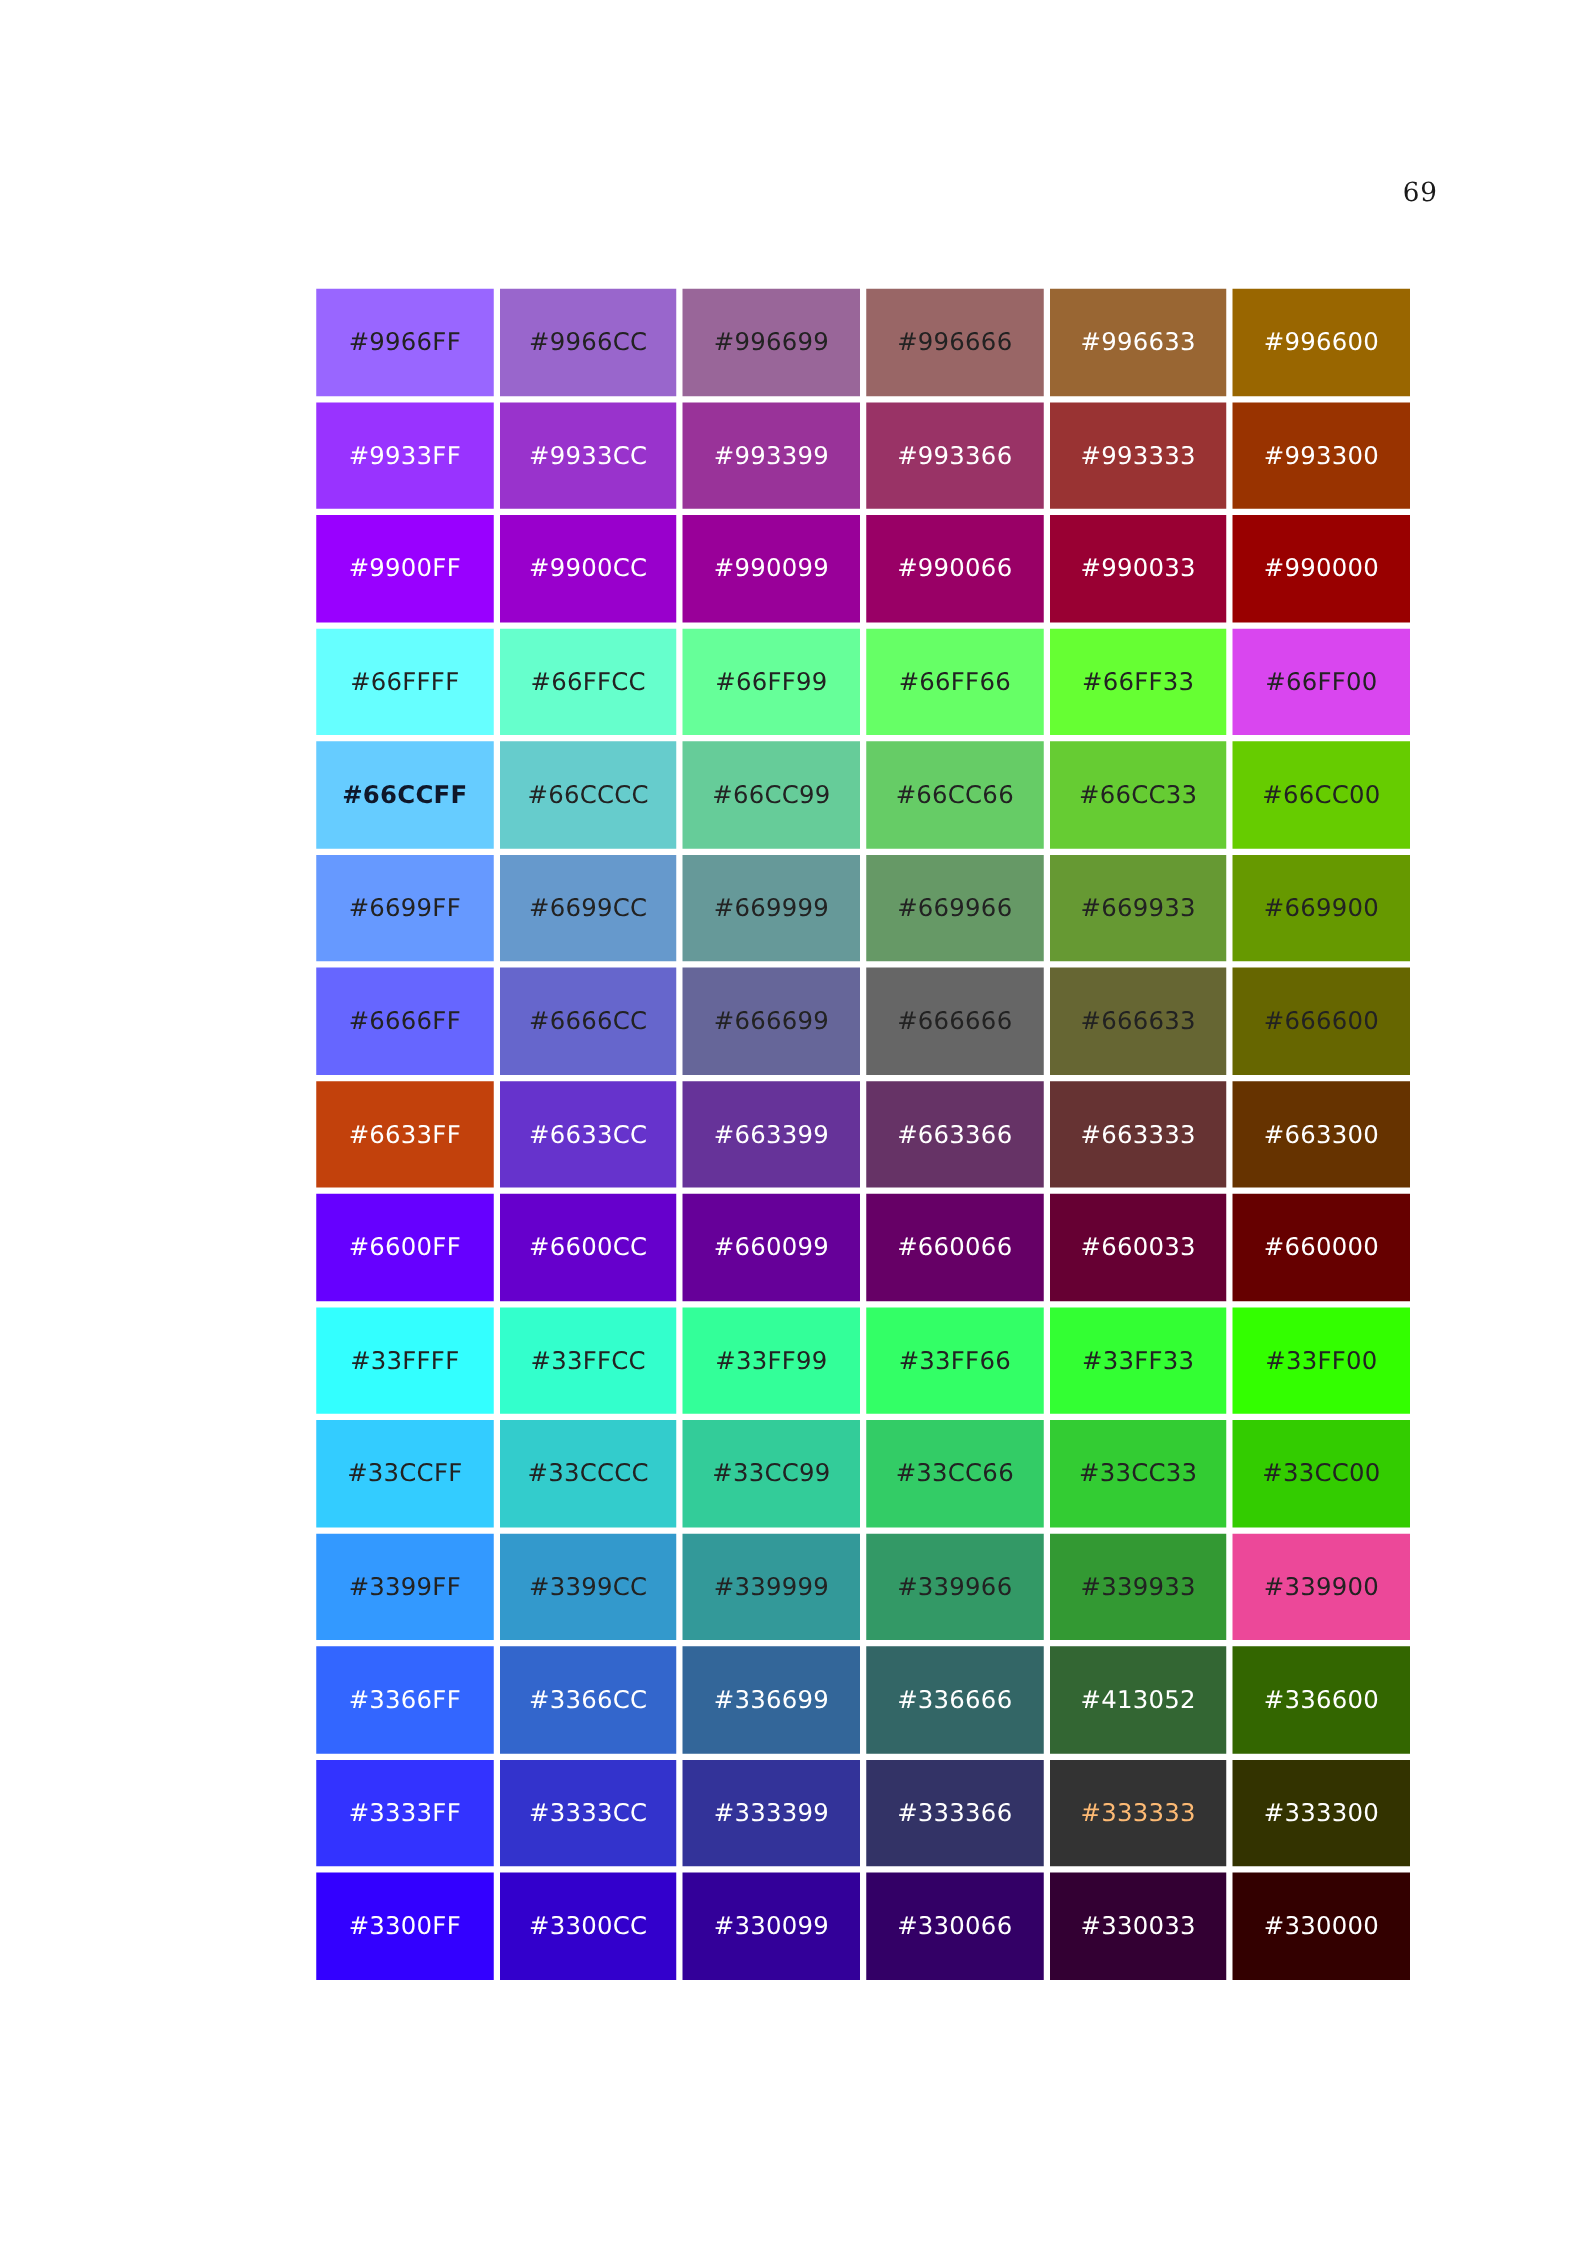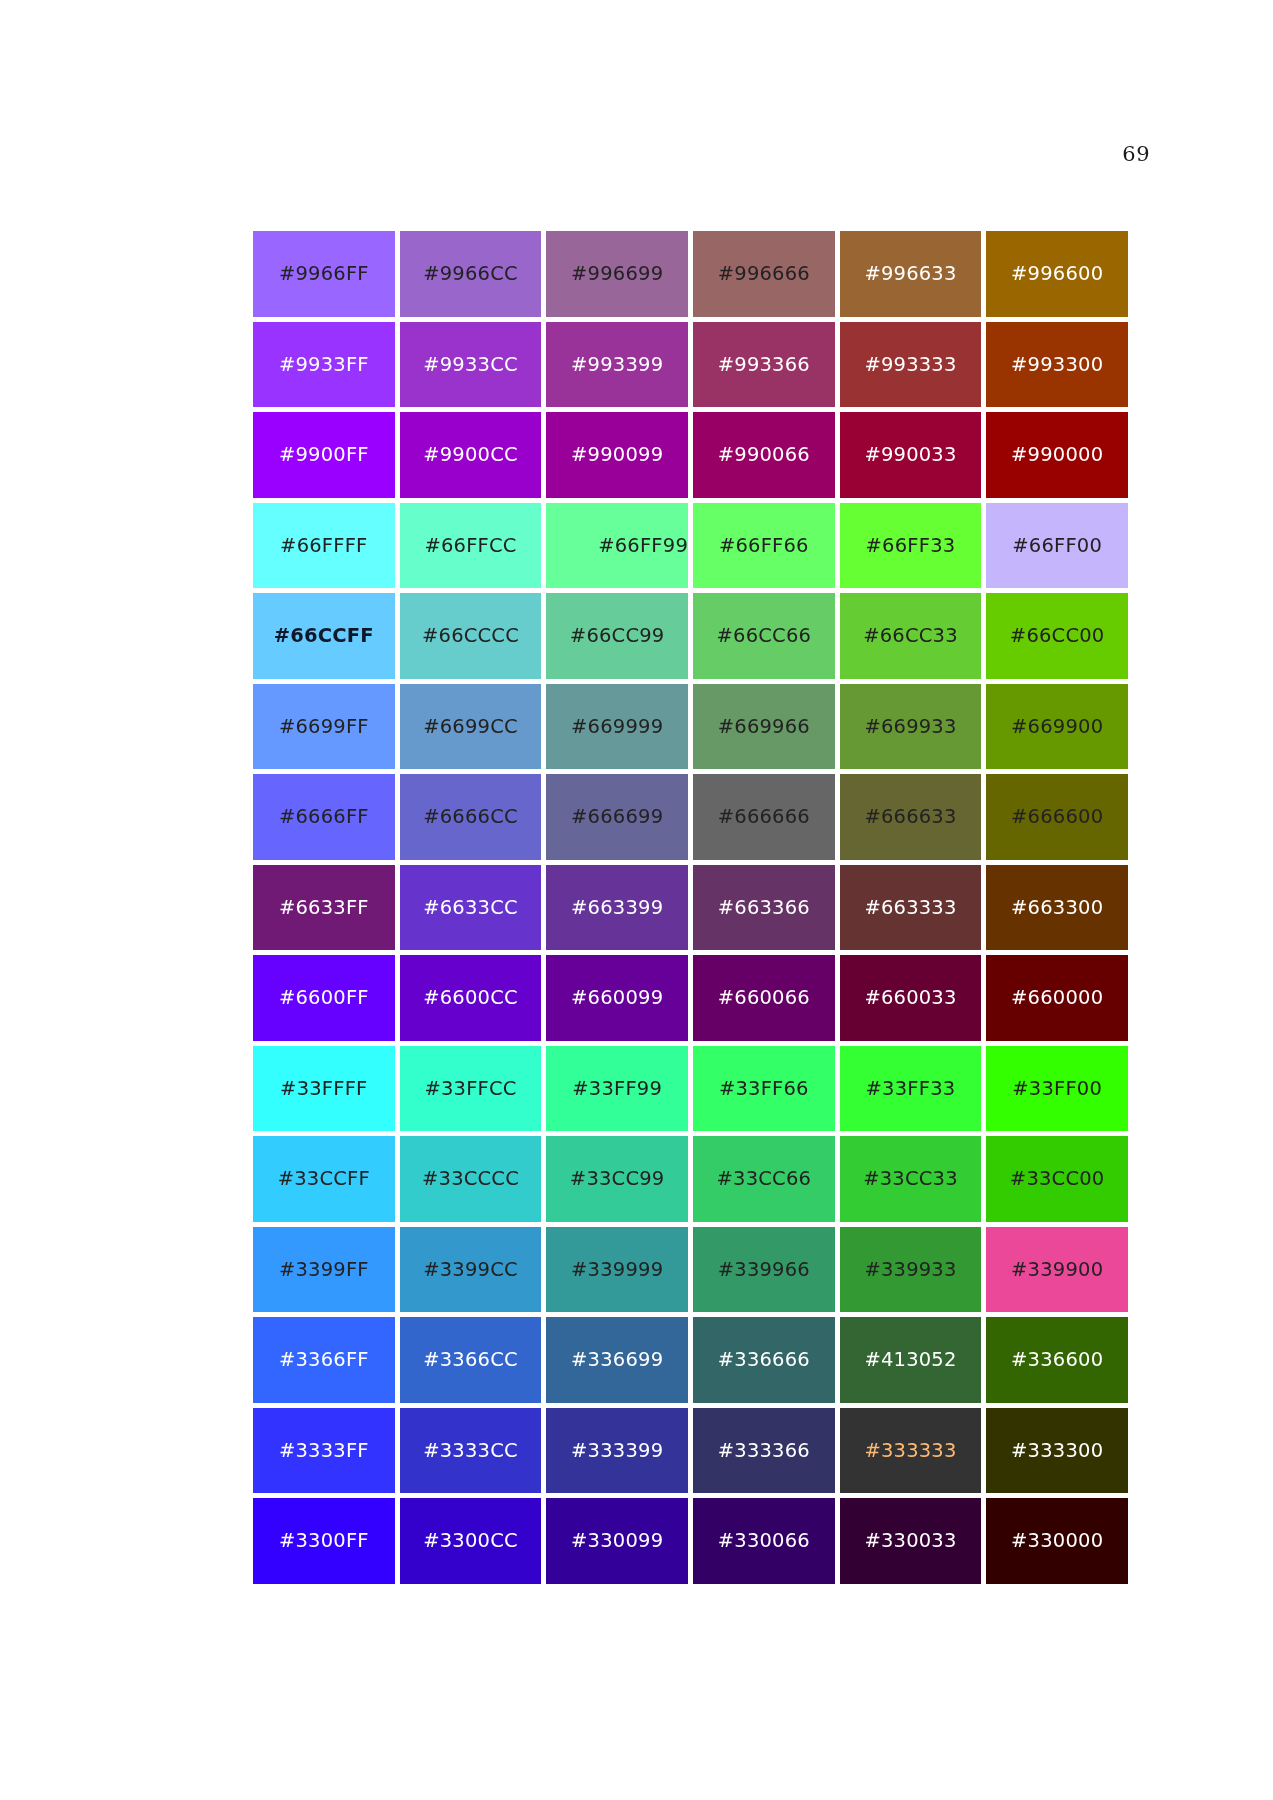--- a/index.html
+++ b/index.html
@@ -121,30 +121,30 @@
       </div>
       <div class="swatch" style="background-color: rgb(153, 0, 0);">
         <span class="swatch-label" style="color: rgb(255, 255, 255);">#990000</span>
       </div>
       <div class="swatch" style="background-color: rgb(102, 255, 255);">
         <span class="swatch-label" style="color: rgb(34, 34, 34);">#66FFFF</span>
       </div>
       <div class="swatch" style="background-color: rgb(102, 255, 204);">
         <span class="swatch-label" style="color: rgb(34, 34, 34);">#66FFCC</span>
       </div>
-      <div class="swatch" style="background-color: rgb(102, 255, 153); justify-content: flex-end;">
+      <div class="swatch" style="background-color: rgb(102, 255, 153);">
         <span class="swatch-label" style="color: rgb(34, 34, 34);">#66FF99</span>
       </div>
       <div class="swatch" style="background-color: rgb(102, 255, 102);">
         <span class="swatch-label" style="color: rgb(34, 34, 34);">#66FF66</span>
       </div>
       <div class="swatch" style="background-color: rgb(102, 255, 51);">
         <span class="swatch-label" style="color: rgb(34, 34, 34);">#66FF33</span>
       </div>
-      <div class="swatch" style="background-color: #c4b5fd;">
+      <div class="swatch" style="background-color: #d946ef;">
         <span class="swatch-label" style="color: rgb(34, 34, 34);">#66FF00</span>
       </div>
       <div class="swatch" style="background-color: rgb(102, 204, 255);">
         <span class="swatch-label" style="color: #0f172a; font-weight: bold;">#66CCFF</span>
       </div>
       <div class="swatch" style="background-color: rgb(102, 204, 204);">
         <span class="swatch-label" style="color: rgb(34, 34, 34);">#66CCCC</span>
       </div>
       <div class="swatch" style="background-color: rgb(102, 204, 153);">
         <span class="swatch-label" style="color: rgb(34, 34, 34);">#66CC99</span>
@@ -187,21 +187,21 @@
       </div>
       <div class="swatch" style="background-color: rgb(102, 102, 102);">
         <span class="swatch-label" style="color: rgb(34, 34, 34);">#666666</span>
       </div>
       <div class="swatch" style="background-color: rgb(102, 102, 51);">
         <span class="swatch-label" style="color: rgb(34, 34, 34);">#666633</span>
       </div>
       <div class="swatch" style="background-color: rgb(102, 102, 0);">
         <span class="swatch-label" style="color: rgb(34, 34, 34);">#666600</span>
       </div>
-      <div class="swatch" style="background-color: #701a75;">
+      <div class="swatch" style="background-color: #c2410c;">
         <span class="swatch-label" style="color: rgb(255, 255, 255);">#6633FF</span>
       </div>
       <div class="swatch" style="background-color: rgb(102, 51, 204);">
         <span class="swatch-label" style="color: rgb(255, 255, 255);">#6633CC</span>
       </div>
       <div class="swatch" style="background-color: rgb(102, 51, 153);">
         <span class="swatch-label" style="color: rgb(255, 255, 255);">#663399</span>
       </div>
       <div class="swatch" style="background-color: rgb(102, 51, 102);">
         <span class="swatch-label" style="color: rgb(255, 255, 255);">#663366</span>

